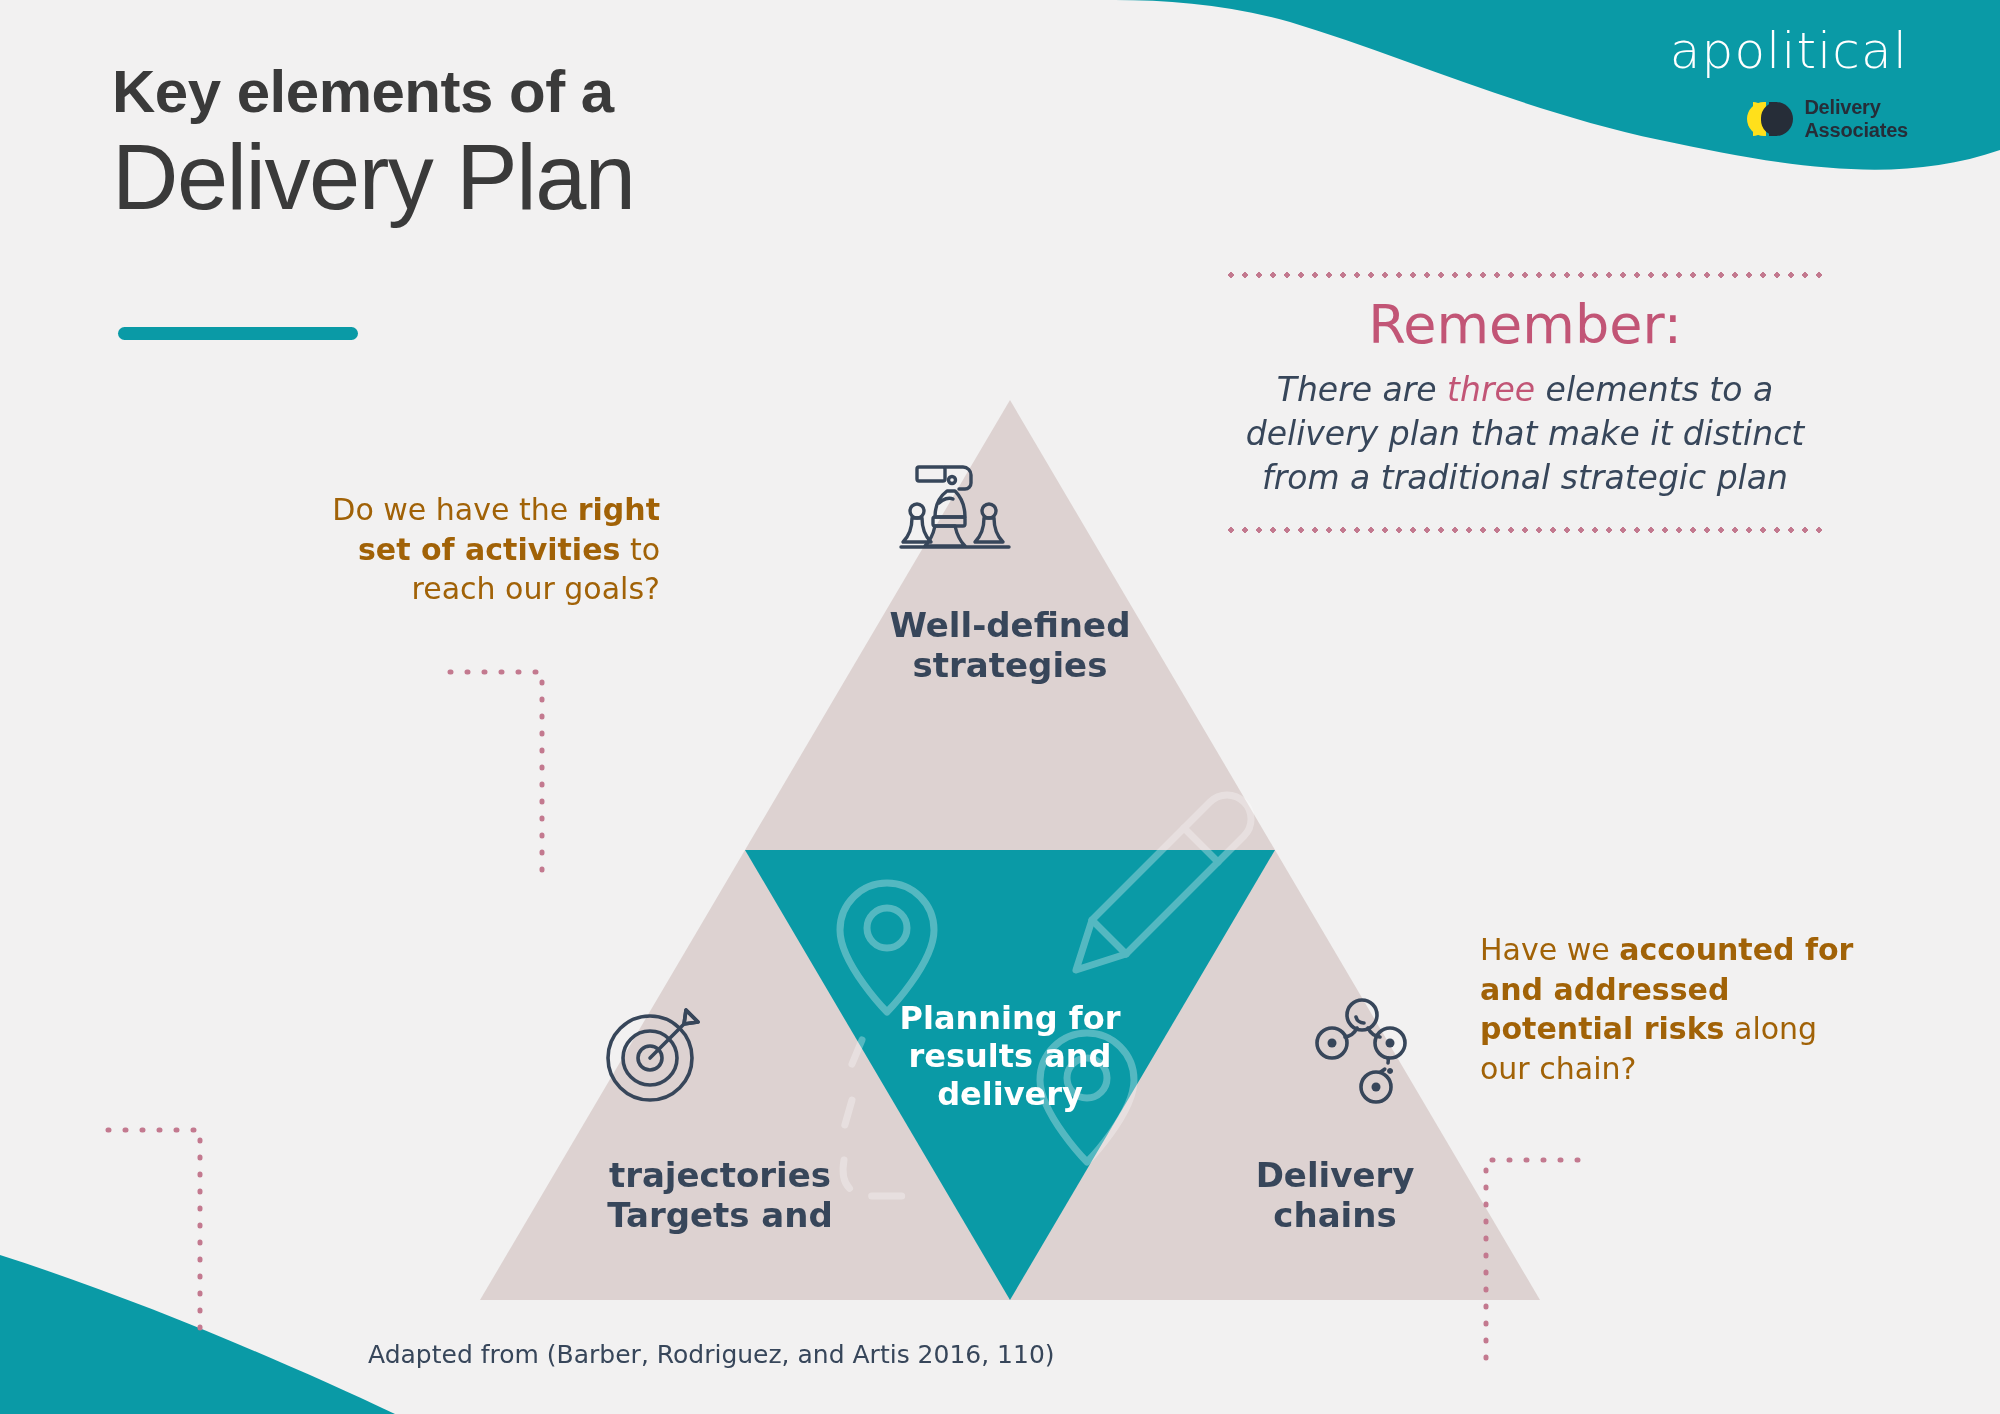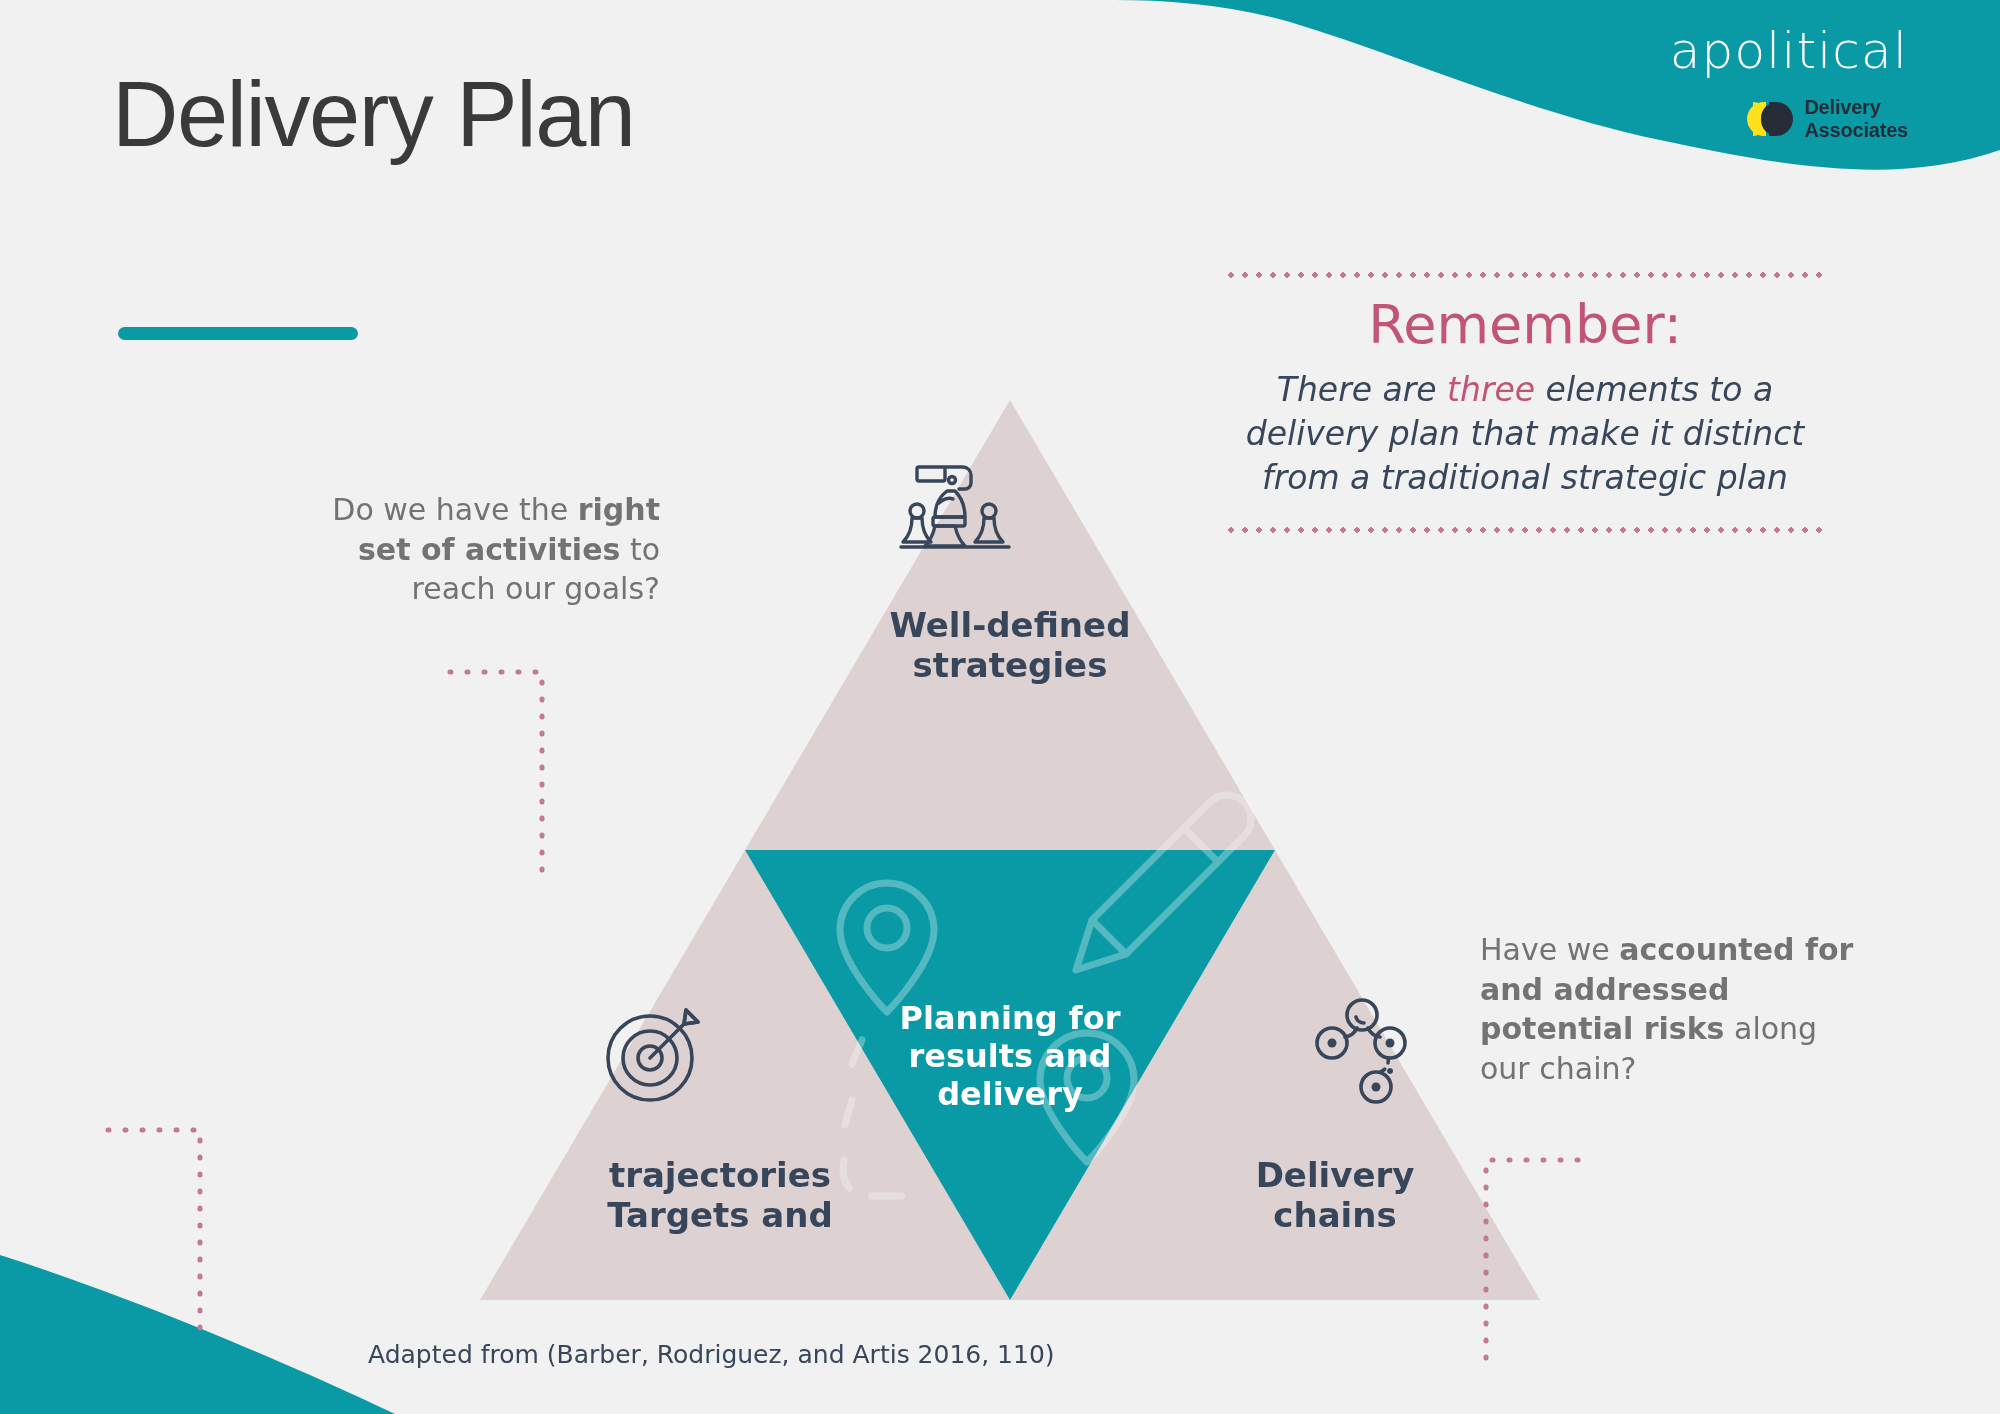--- a/index.html
+++ b/index.html
@@ -82,21 +82,21 @@
     font-size:34px;line-height:1.18;
     font-family:"DejaVu Sans", sans-serif;
     margin-top:15px;
   }
   .node-label.center{color:#ffffff;font-size:32px;}
 
   .node-icon{position:absolute;}
 
   
   .callout{
-    position:absolute;color:#737373;font-size:30px;line-height:1.32;
+    position:absolute;color:#a16207;font-size:30px;line-height:1.32;
     font-family:"DejaVu Sans", sans-serif;
   }
   .callout b{font-weight:bold;}
   .callout-tl{left:330px;top:490px;width:330px;text-align:right;}
   .callout-ml{left:110px;top:890px;width:395px;text-align:right;}
   .callout-mr{left:1480px;top:930px;width:390px;text-align:left;}
 
   
   .footer-note{
     position:absolute;left:368px;top:1340px;color:#37465a;font-size:25px;
@@ -107,20 +107,21 @@
 <body>
 
 <div class="stage">
 
   <svg class="corner-svg" viewBox="0 0 2000 1414">
     <path d="M1115,0 L2000,0 L2000,150 C1900,185 1790,168 1660,140 C1520,110 1400,55 1290,22 C1230,5 1170,0 1115,0 Z" fill="#0a9aa6"></path>
     <path d="M0,1255 L0,1414 L395,1414 C280,1360 140,1300 0,1255 Z" fill="#0a9aa6"></path>
   </svg>
 
   <div class="title-block">
+    <div class="title-line1">Key elements of a</div>
     <div class="title-line2">Delivery Plan</div>
   </div>
   <div class="title-rule"></div>
 
   <div class="brand-apolitical">apolitical</div>
   <div class="brand-da">
     <div class="da-mark">
       <div class="half-y"></div>
         <div class="half-d"></div>
     </div>

